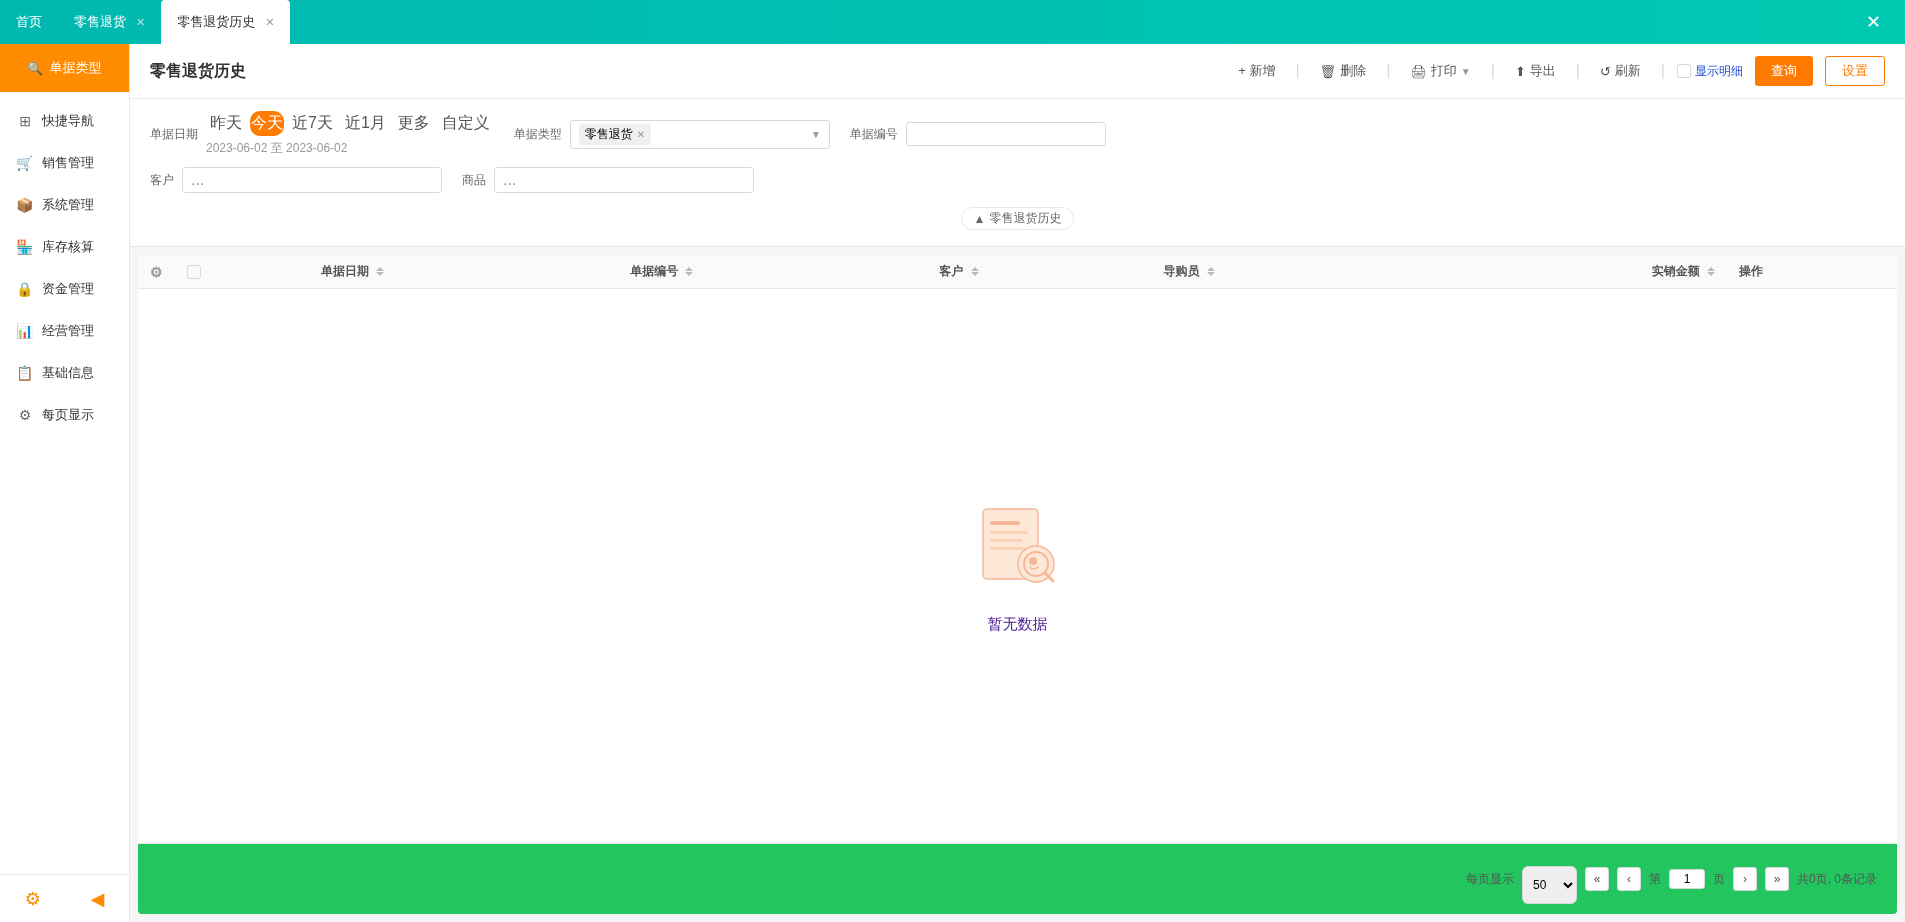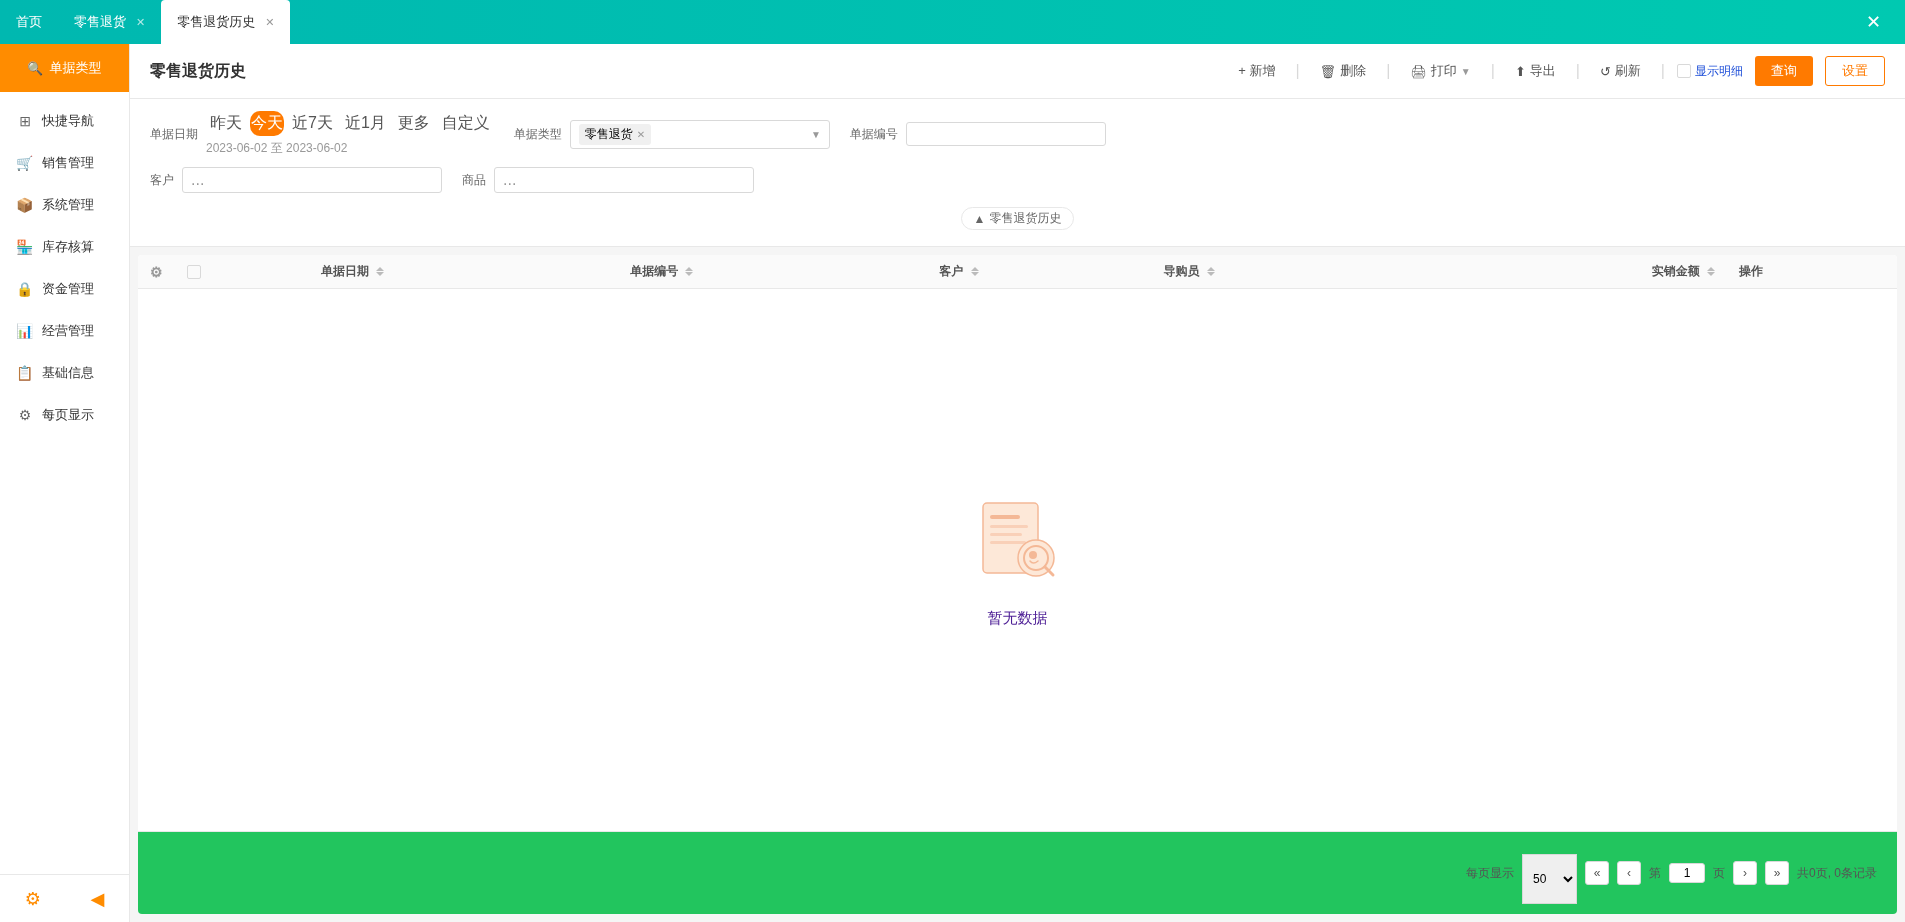--- a/index.html
+++ b/index.html
@@ -358,22 +358,22 @@
       padding: 10px 20px;
       border-top: 1px solid #e8e8e8;
       gap: 8px;
       font-size: 12px;
       color: #555;
       flex-shrink: 0;
       background: #22c55e;
     }
     .page-size-select {
       border: 1px solid #d9d9d9;
-      border-radius: 0;
-      padding: 16px 6px;
+      border-radius: 6px;
+      padding: 10px 6px;
       font-size: 12px;
       margin-top: 12px;
     }
     .page-btn {
       border: 1px solid #d9d9d9;
       background: #fff;
       width: 24px;
       height: 24px;
       display: flex;
       align-items: center;

